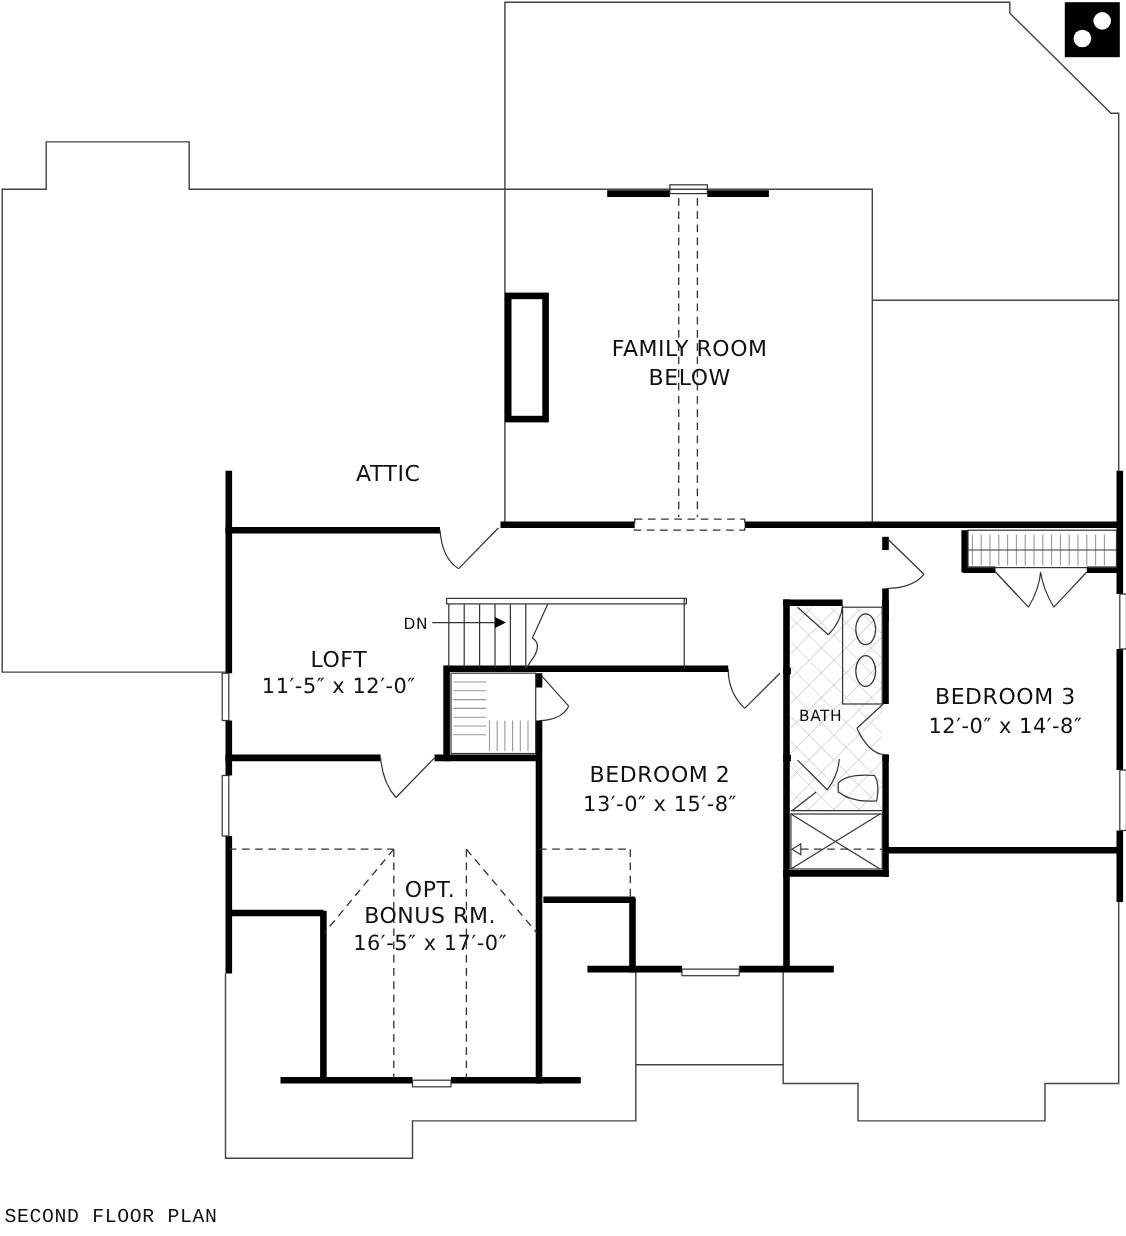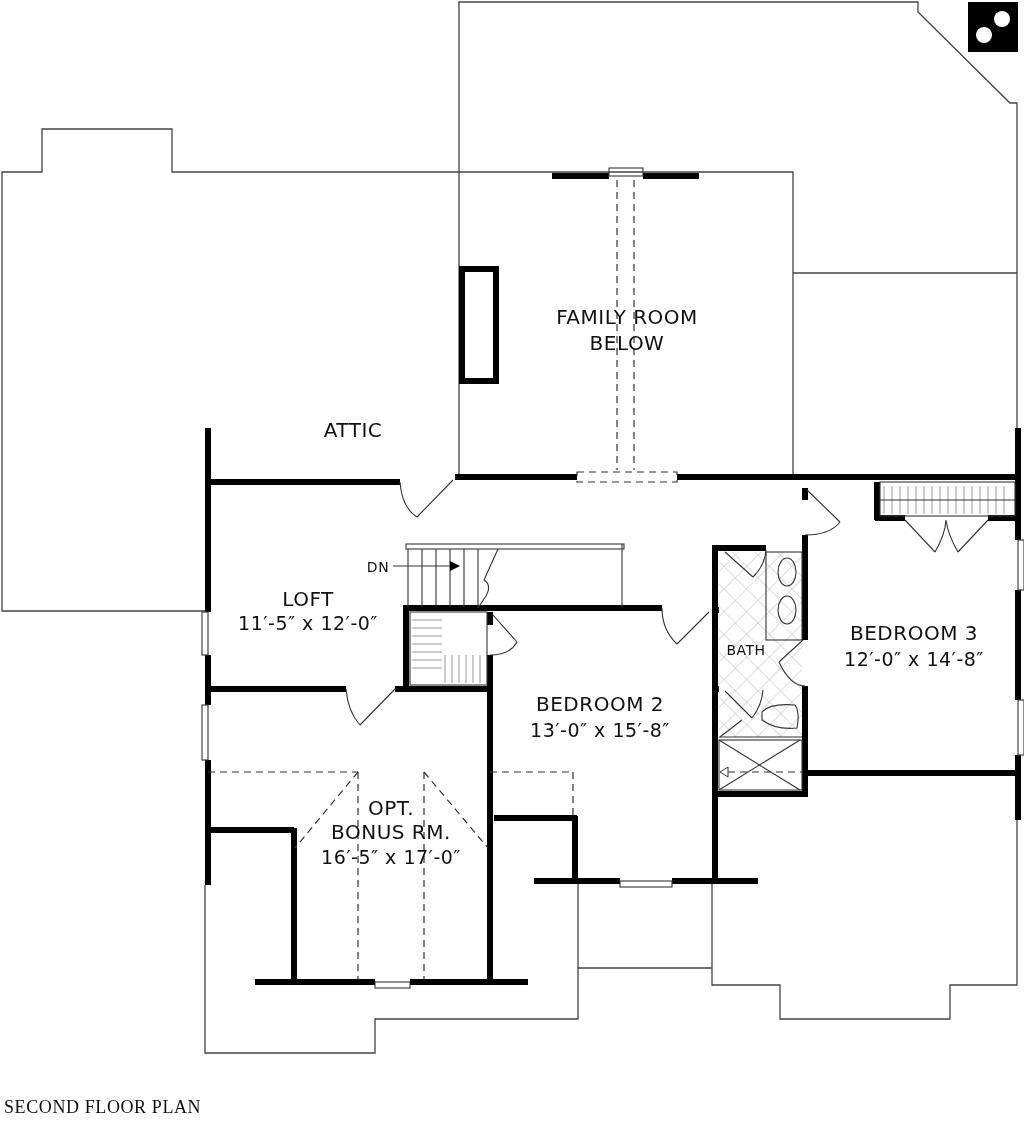--- a/index.html
+++ b/index.html
@@ -10,21 +10,21 @@
     .dash { fill: none; stroke: #333; stroke-width: 1.2; stroke-dasharray: 7 5; }
     .thin { fill: none; stroke: #333; stroke-width: 1.1; }
     .grey { fill: none; stroke: #999; stroke-width: 1; }
     .tile { fill: url(#tilepat); stroke: none; }
     .lbl { font-family: "DejaVu Sans", sans-serif; fill: #111; text-anchor: middle; letter-spacing: 0.5px; }
     .room { font-size: 20px; }
     .dim { font-size: 19px; }
     .small { font-size: 14px; }
     #plan-title {
       position: absolute; left: 4px; top: 1097px; font-size: 18px; color: #111;
-      font-family: Liberation Serif, serif; letter-spacing: 0.6px; margin: 0;
+      font-family: Liberation Mono, monospace; letter-spacing: 0.6px; margin: 0;
     }
   </style>
 </head>
 <body>
 
 <svg id="plan" viewBox="0 0 1024 1124" xmlns="http://www.w3.org/2000/svg">
   <defs>
     <pattern id="tilepat" width="16" height="16" patternUnits="userSpaceOnUse" patternTransform="rotate(45)">
       <rect width="16" height="16" fill="#fff"></rect>
       <path d="M0 0 L16 0 M0 0 L0 16" stroke="#bbb" stroke-width="1"></path>

